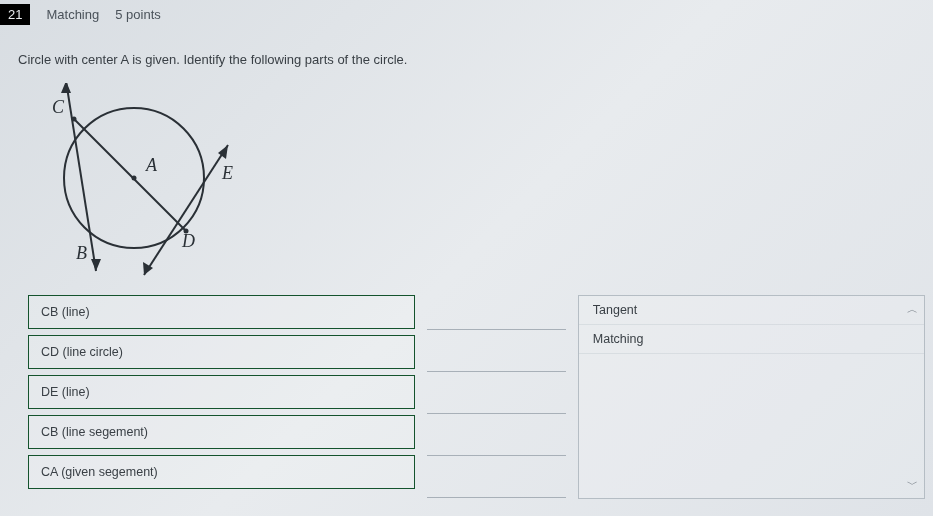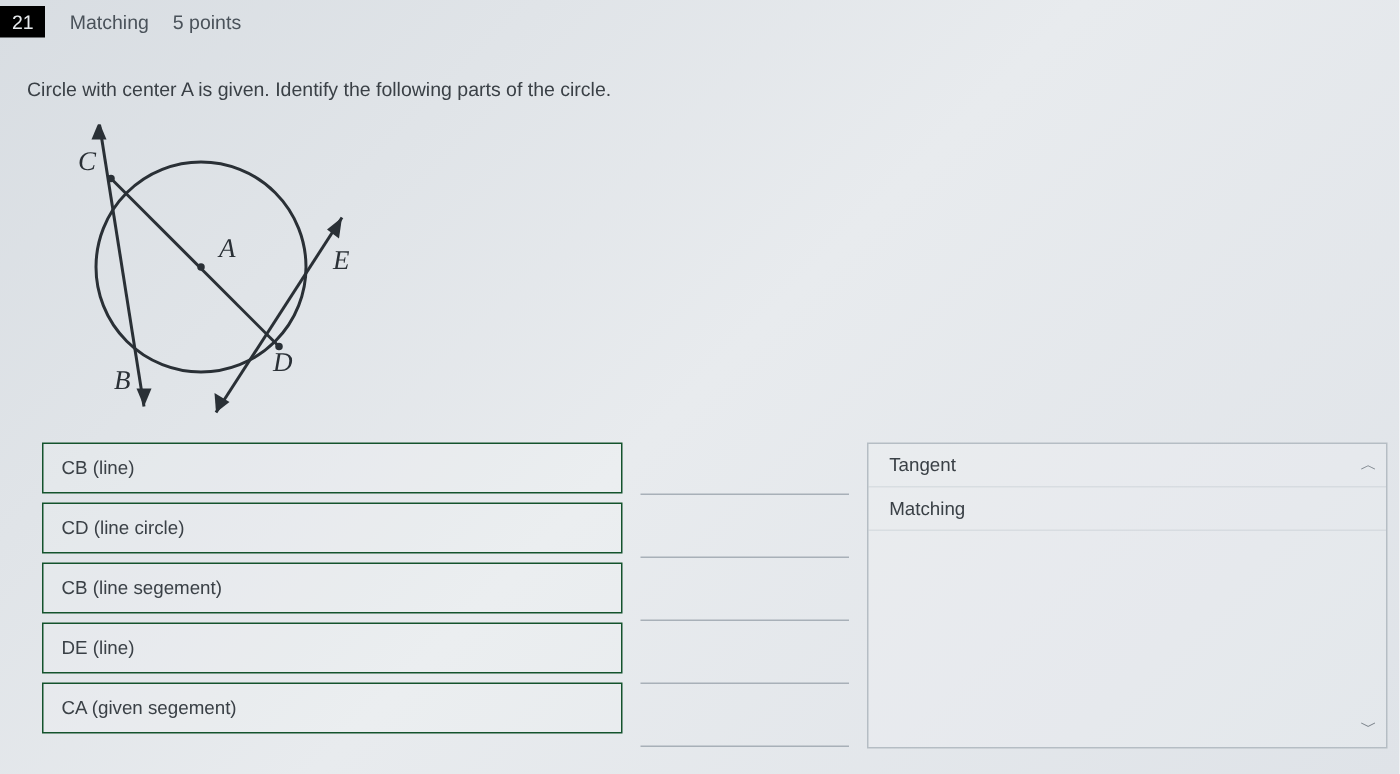--- a/index.html
+++ b/index.html
@@ -135,22 +135,22 @@
     <text x="198" y="96">E</text>
     <text x="158" y="164">D</text>
     <text x="52" y="176">B</text>
   </svg>
 </div>
 
 <div class="match-area">
   <div class="left-items">
     <div class="item">CB (line)</div>
     <div class="item">CD (line circle)</div>
+    <div class="item">DE (line)</div>
     <div class="item">CB (line segement)</div>
-    <div class="item">DE (line)</div>
     <div class="item">CA (given segement)</div>
   </div>
   <div class="connectors">
     <div class="conn"></div>
     <div class="conn"></div>
     <div class="conn"></div>
     <div class="conn"></div>
     <div class="conn"></div>
   </div>
   <div class="right-box">

